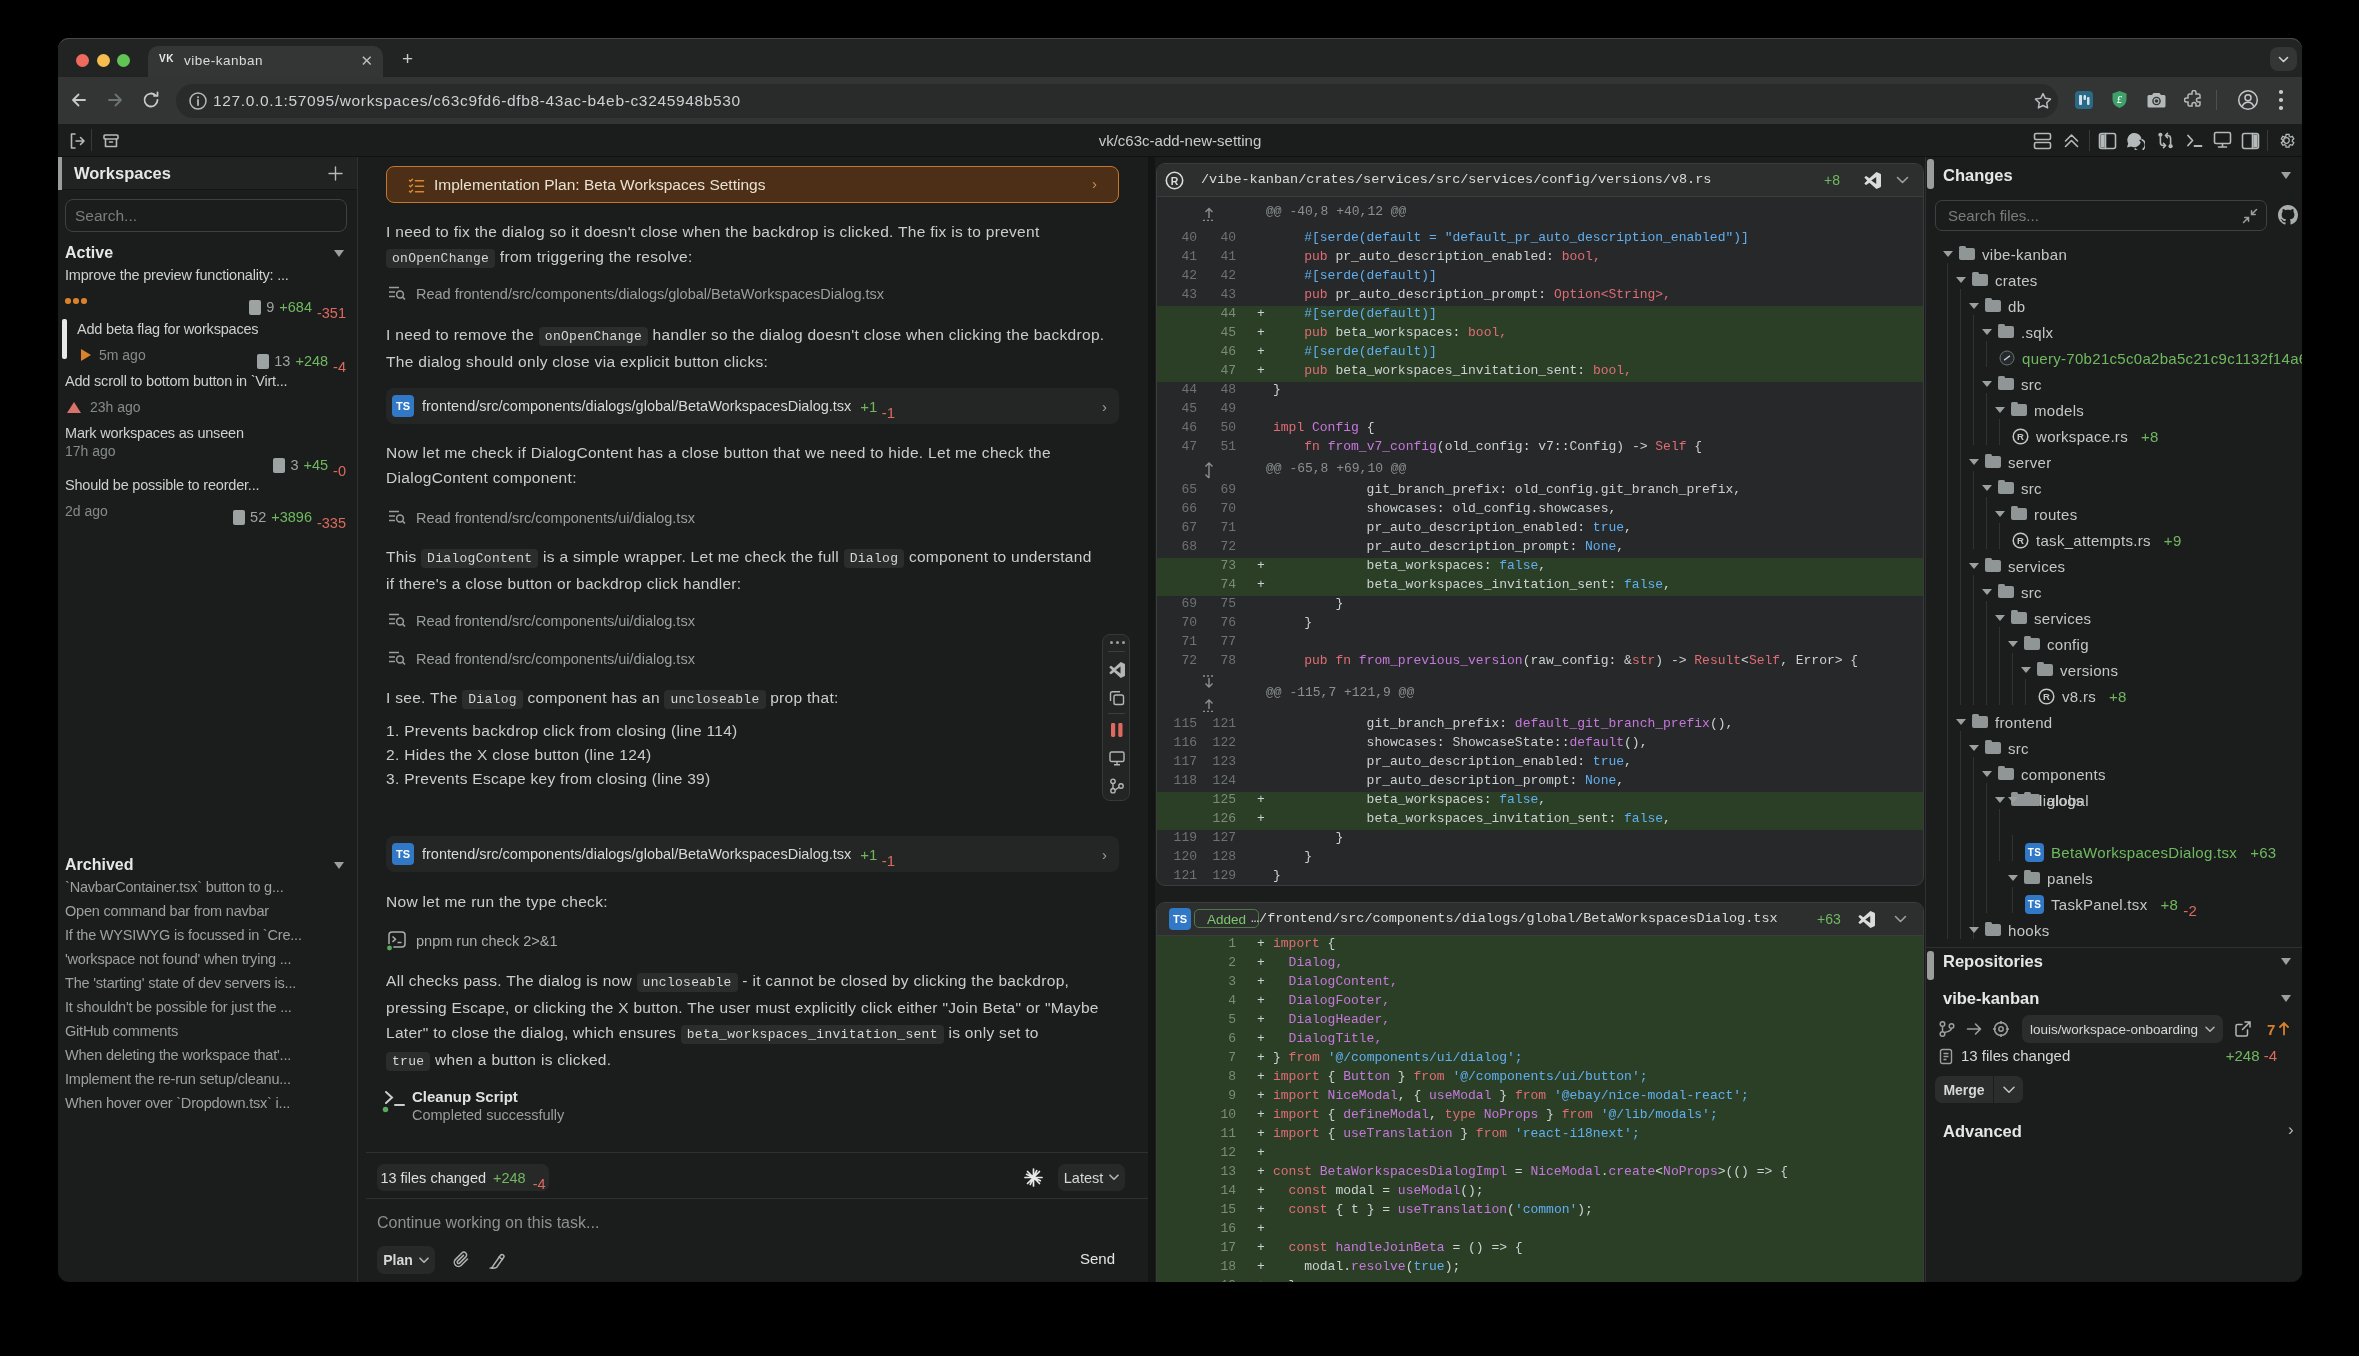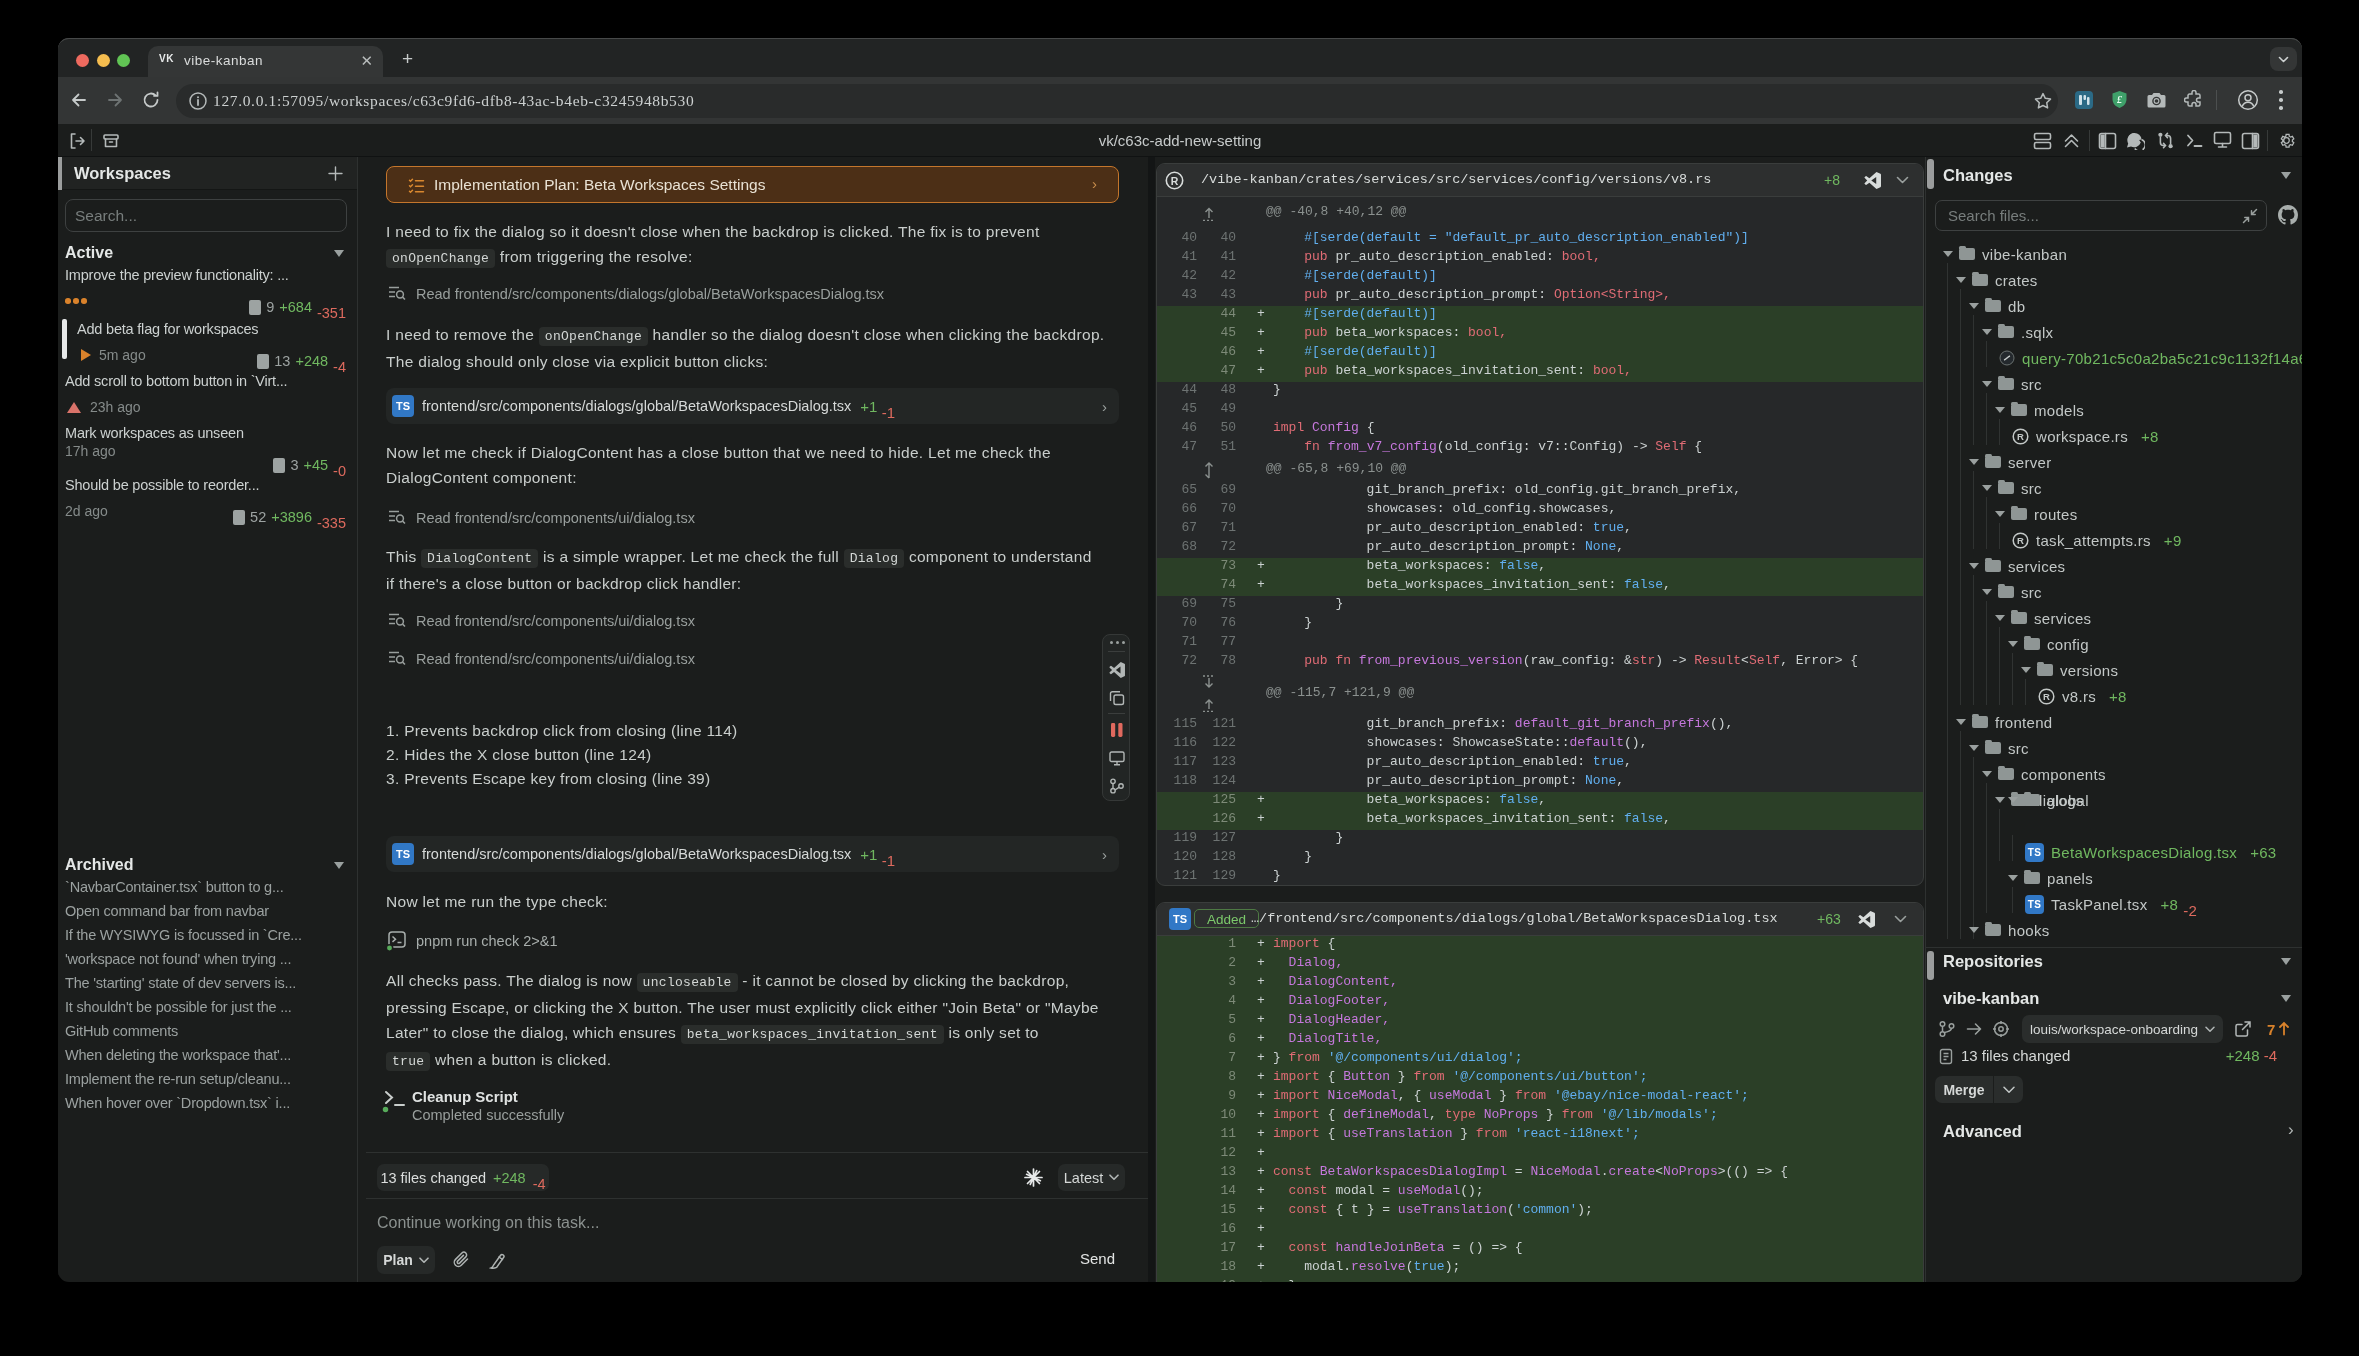--- a/index.html
+++ b/index.html
@@ -10,21 +10,21 @@
 
 #tabstrip{position:absolute;left:0;top:0;width:100%;height:39px;background:#222424;border-top:1px solid #474949;border-radius:11px 11px 0 0;}
 .tl{position:absolute;top:15px;width:13px;height:13px;border-radius:50%;}
 #tab{position:absolute;left:90px;top:7px;width:235px;height:32px;background:#343636;border-radius:10px 10px 0 0;}
 #tab .fav{position:absolute;left:11px;top:7px;color:#e8eaea;font-size:10px;font-weight:bold;letter-spacing:.5px;}
 #tab .tt{position:absolute;left:36px;top:7px;color:#dadcdc;font-size:13.5px;letter-spacing:.5px;}
 #tab .x{position:absolute;right:10px;top:6px;color:#b9bdbd;font-size:15px;}
 #ntab{position:absolute;left:344px;top:12px;color:#c6caca;font-size:19px;font-weight:300;line-height:15px;}
 #tsbtn{position:absolute;right:5px;top:8px;width:27px;height:24px;background:#343636;border-radius:8px;}
 #addr{position:absolute;left:0;top:39px;width:100%;height:47px;background:#333535;}
-#pill{position:absolute;left:118px;top:7px;width:1882px;height:34px;background:#292b2b;border-radius:17px;font-family:Liberation Serif, serif;}
+#pill{position:absolute;left:118px;top:7px;width:1882px;height:34px;background:#292b2b;border-radius:17px;}
 #urltxt{position:absolute;left:37px;top:8px;font-size:15.5px;letter-spacing:.65px;color:#cdd1d1;}
 #apphdr{position:absolute;left:0;top:86px;width:100%;height:33px;background:#1b1d1c;border-bottom:1px solid #101212;}
 #apptitle{position:absolute;left:0;right:0;top:8px;text-align:center;color:#c7cbcb;font-size:15px;}
 svg{display:block;}
 .ic{stroke:#b4b9b9;stroke-width:1.6;fill:none;stroke-linecap:round;stroke-linejoin:round;}
 
 #sb{position:absolute;left:0;top:119px;width:300px;height:1125px;border-right:1px solid #2e3130;}
 #sbhead{position:absolute;left:0;top:0;width:100%;height:33px;background:#212322;border-bottom:1px solid #141615;}
 #sbthumb{position:absolute;left:0;top:0;width:4px;height:33px;background:#9b9d9d;}
 .sbt{color:#e4e7e6;font-weight:bold;}
@@ -320,20 +320,21 @@
             <path d="M14.6 12.1l2.4 2.4"></path>
           </g>
         </svg>Read frontend/src/components/ui/dialog.tsx</div>
  <div class="read" style="top:493px"><svg width="19" height="17">
           <g stroke="#999f9d" stroke-width="1.5" fill="none">
             <path d="M1 2.5h10M1 7h6M1 11.5h6"></path>
             <circle cx="12" cy="9.5" r="3.4"></circle>
             <path d="M14.6 12.1l2.4 2.4"></path>
           </g>
         </svg>Read frontend/src/components/ui/dialog.tsx</div>
+ <div class="p" style="top:528px">I see. The <span class="ic2">Dialog</span> component has an <span class="ic2">uncloseable</span> prop that:</div>
  <div class="p" style="top:562px;line-height:24px">1. Prevents backdrop click from closing (line 114)<br>2. Hides the X close button (line 124)<br>3. Prevents Escape key from closing (line 39)</div>
  <div class="chip" style="top:679px"><span class="ts">TS</span><span class="pth">frontend/src/components/dialogs/global/BetaWorkspacesDialog.tsx</span>&nbsp;&nbsp;<span class="gr" style="font-size:15px">+1</span>&nbsp;<span class="rd" style="font-size:15px">-1</span><span class="chev">›</span></div>
  <div class="p" style="top:732px">Now let me run the type check:</div>
  <div class="read" style="top:774px;color:#a8aeac"><svg width="19" height="19" style="overflow:visible">
           <g stroke="#a8aeac" stroke-width="1.5" fill="none">
             <rect x="1" y="1" width="16" height="15" rx="3"></rect>
             <path d="M4.5 5.5l3 2.7-3 2.7M9.5 11.5h4"></path>
           </g>
           <circle cx="1.5" cy="17" r="3.2" fill="#57ab5a" stroke="#1b1d1c" stroke-width="1.5"></circle>
         </svg>pnpm run check 2&gt;&amp;1</div>

